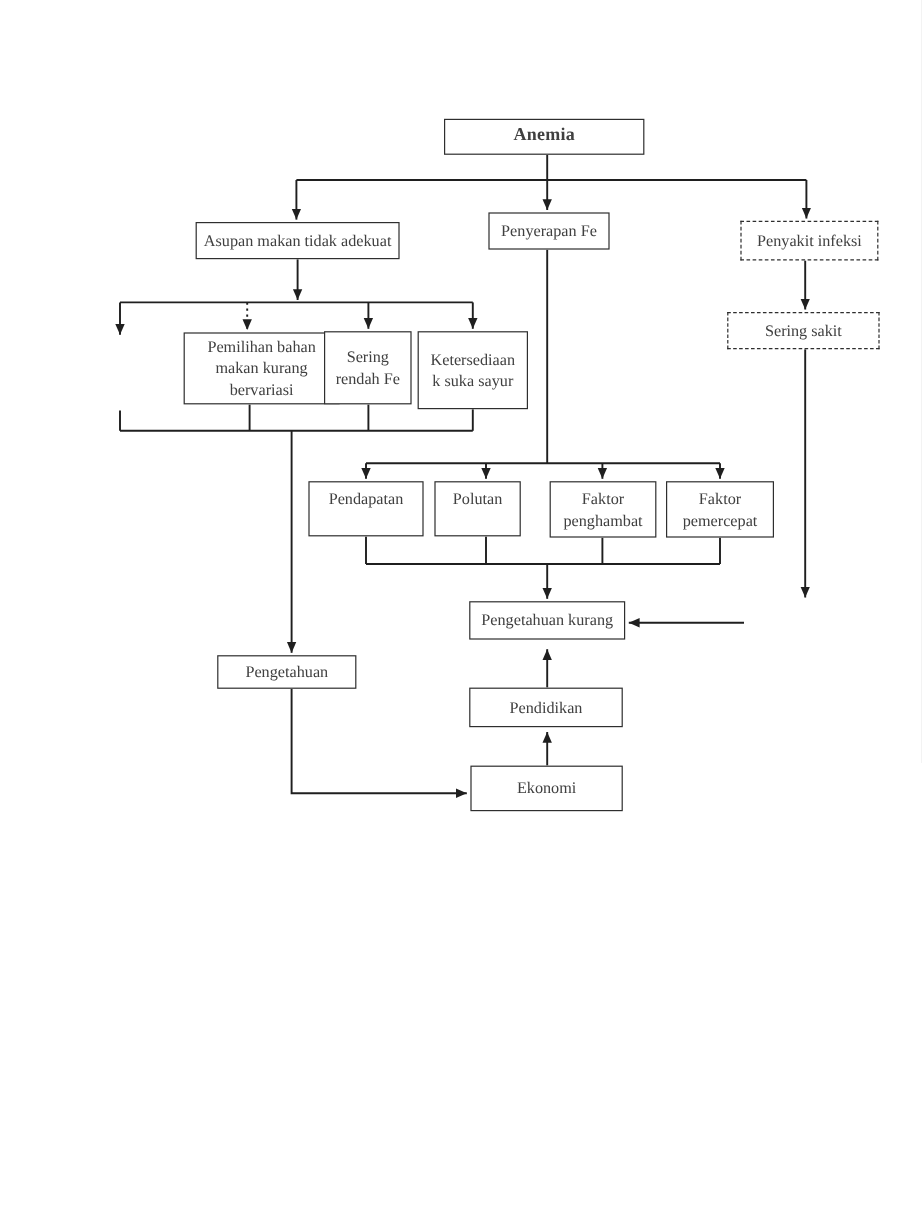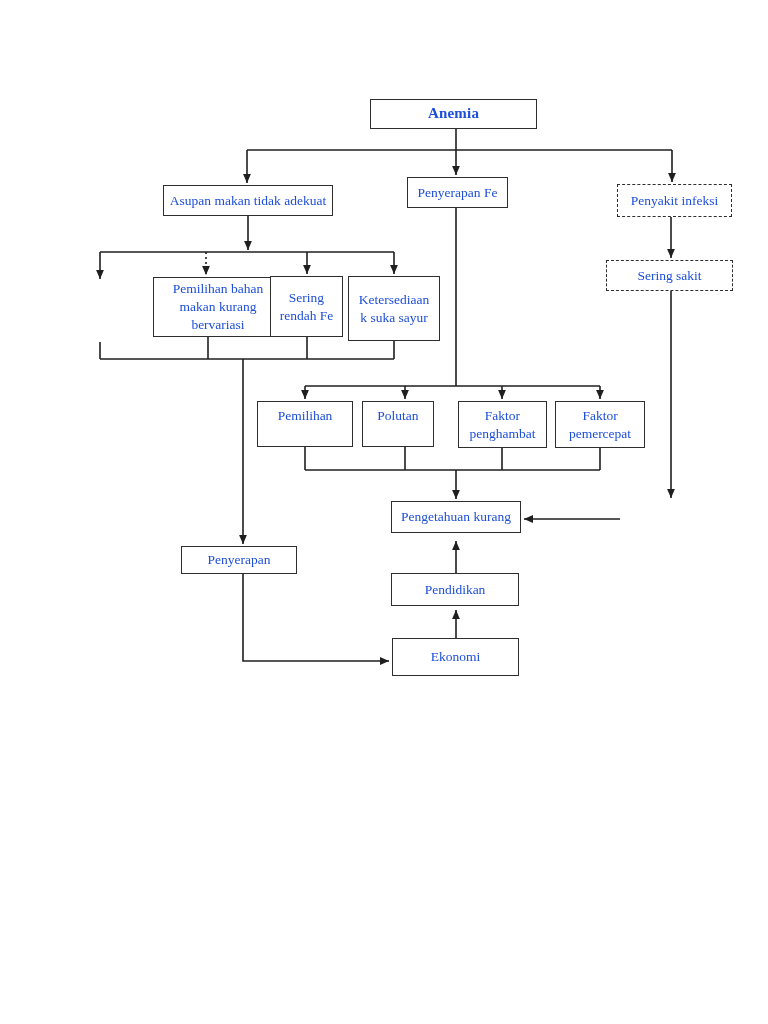--- a/index.html
+++ b/index.html
@@ -1,21 +1,21 @@
 <!DOCTYPE html>
 <html><head>
 <meta charset="utf-8">
 <style>
   html,body{margin:0;padding:0;background:#e9e9e9;}
   .page{
     position:relative;
     width:768px;height:1024px;
     background:#ffffff;
     font-family:"Liberation Serif","DejaVu Serif",serif;
-    color:#1d4ed8;
+    color:#404040;
     overflow:hidden;
     margin:0 auto;
   }
   svg.connectors{position:absolute;left:0;top:0;width:768px;height:1024px;}
   .node{
     position:absolute;
     box-sizing:border-box;
     border:1.6px solid #2e2e2e;
     background:#ffffff;
     display:flex;
@@ -133,21 +133,21 @@
   <div class="node" style="left:348px;top:276px;width:92px;height:65px">
     <span>Ketersediaan
 k suka sayur</span>
   </div>
 
   <div class="node dashed" style="left:606px;top:260px;width:127px;height:31px">
     <span>Sering sakit</span>
   </div>
 
   <div class="node top-align" style="left:257px;top:401px;width:96px;height:46px">
-    <span>Pemilihan</span>
+    <span>Pendapatan</span>
   </div>
 
   <div class="node top-align" style="left:362px;top:401px;width:72px;height:46px">
     <span>Polutan</span>
   </div>
 
   <div class="node" style="left:458px;top:401px;width:89px;height:47px">
     <span>Faktor
 penghambat</span>
   </div>
@@ -156,21 +156,21 @@
     <span>Faktor
 pemercepat</span>
   </div>
 
   <div class="node" style="left:391px;top:501px;width:130px;height:32px">
     <span>Pengetahuan kurang</span>
   </div>
 
 
   <div class="node" style="left:181px;top:546px;width:116px;height:28px">
-    <span>Penyerapan</span>
+    <span>Pengetahuan</span>
   </div>
 
   <div class="node" style="left:391px;top:573px;width:128px;height:33px">
     <span>Pendidikan</span>
   </div>
 
   <div class="node" style="left:392px;top:638px;width:127px;height:38px">
     <span>Ekonomi</span>
   </div>
 

